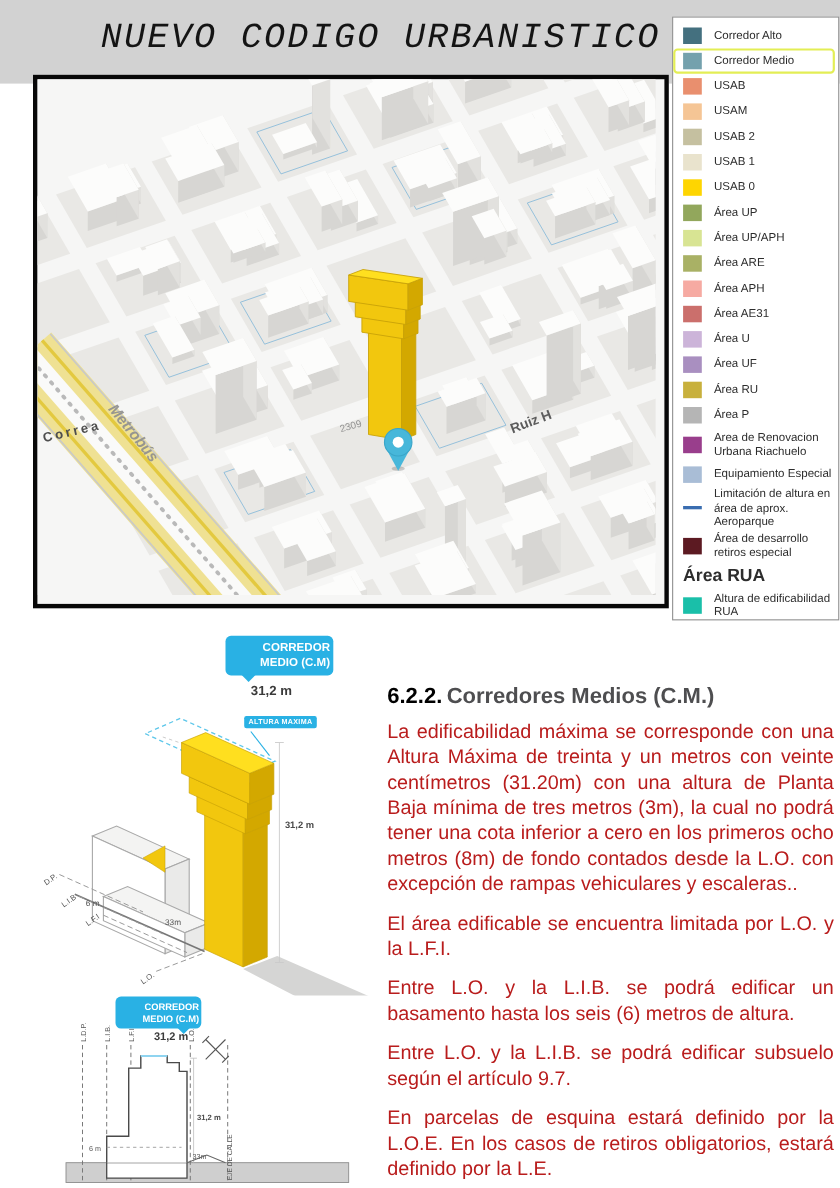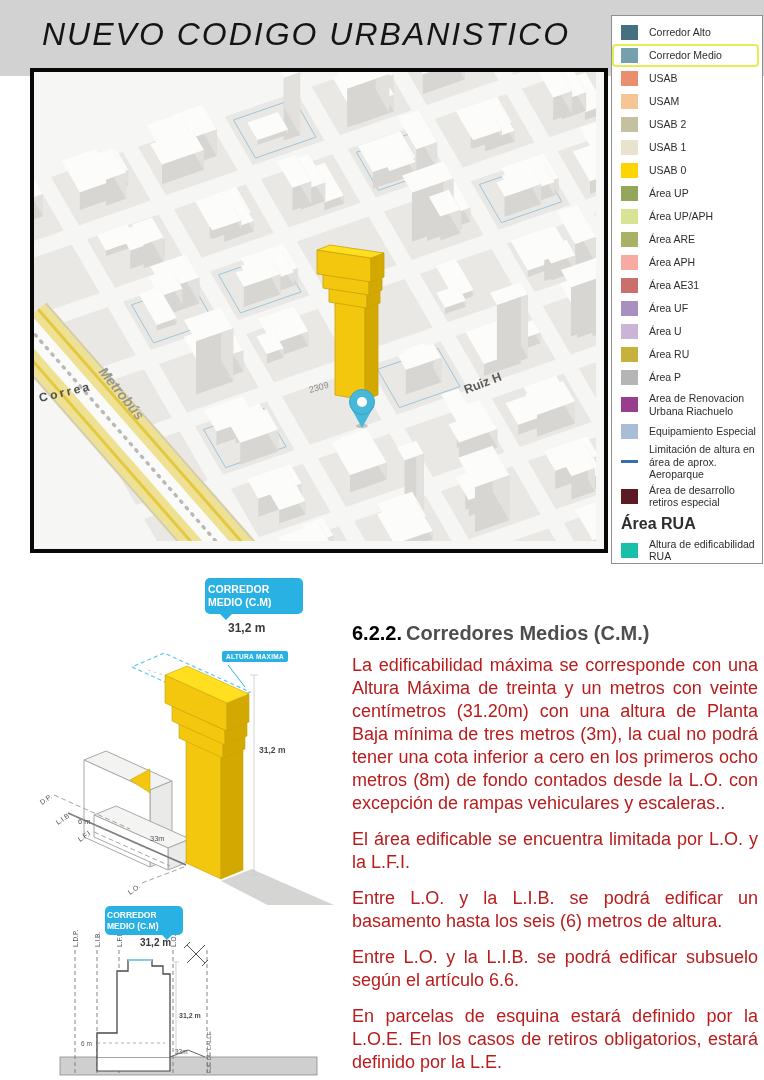--- a/index.html
+++ b/index.html
@@ -1,41 +1,41 @@
 <!DOCTYPE html>
 <html><head>
 <meta charset="utf-8">
 <style>
   html,body{margin:0;padding:0;background:#fff;font-family:"Liberation Sans",sans-serif;}
   #page{position:relative;width:764px;height:1080px;background:#fff;overflow:hidden;}
 
   
   #header-band{position:absolute;left:0;top:0;width:764px;height:76px;background:#d2d2d2;}
   #page-title{position:absolute;left:0;top:16px;width:612px;text-align:center;
-    font-family:Liberation Sans, sans-serif;font-style:italic;font-size:32px;letter-spacing:2px;color:#141414;}
+    font-family:Liberation Mono, monospace;font-style:italic;font-size:32px;letter-spacing:2px;color:#141414;padding-left:40px;}
 
   
   #map-frame{position:absolute;left:30px;top:68px;width:570px;height:477px;border:4px solid #080808;background:#f6f6f5;overflow:hidden;}
   #map-canvas{display:block;}
 
   
   #legend{position:absolute;left:611px;top:15px;width:152px;height:549px;background:#fff;border:1px solid #8f8f8f;box-sizing:border-box;padding-top:5px;}
   .lrow{display:flex;align-items:center;padding:0 0 0 9px;min-height:23px;position:relative;}
   .lrow.ldbl{min-height:31px;}
   .lsw{width:17px;height:15px;flex:0 0 17px;margin-right:11px;display:flex;align-items:center;}
   .lsw.lln{background:transparent !important;}
   .lsw.lln i{display:block;width:17px;height:3px;}
   .llb{font-size:10.5px;color:#2d2d2d;line-height:1.2;padding-right:4px;}
   .lhd .llb{font-weight:bold;font-size:16px;}
   .lhl{outline:2px solid #e3ee55;outline-offset:-2px;border-radius:4px;margin-right:3px;align-items:center;}
 
   
   #diagram-axon{position:absolute;left:38px;top:575px;width:305px;height:330px;}
   #diagram-section{position:absolute;left:55px;top:905px;width:295px;height:175px;}
-  .callout{position:absolute;background:#29b1e4;color:#fff;font-weight:bold;text-align:left;border-radius:5px;line-height:1.25;z-index:6;}
+  .callout{position:absolute;background:#29b1e4;color:#fff;font-weight:bold;text-align:right;border-radius:5px;line-height:1.25;z-index:6;}
   .callout .tail{position:absolute;width:0;height:0;border:7px solid transparent;border-top-color:#29b1e4;bottom:-13px;}
   #callout-axon{left:205px;top:578px;width:92px;padding:5px 3px;font-size:10.5px;}
   #callout-axon .tail{left:14px;}
   #callout-axon-dim{position:absolute;left:228px;top:621px;font-size:12px;font-weight:bold;color:#3a3a3a;z-index:6;}
   #altura-chip{position:absolute;left:222px;top:651px;background:#29b1e4;color:#fff;font-size:6.5px;font-weight:bold;
     padding:2px 4px;border-radius:2px;z-index:6;letter-spacing:.3px;}
   #callout-section{left:105px;top:906px;width:74px;padding:4px 2px;font-size:8.5px;}
   #callout-section .tail{right:10px;border-width:6px;bottom:-11px;}
   #callout-section-dim{position:absolute;left:140px;top:937px;font-size:10px;font-weight:bold;color:#3a3a3a;z-index:6;}
 
@@ -539,26 +539,26 @@
         </div>
         <div class="lrow">
           <span class="lsw" style="background: rgb(246, 170, 162);"></span>
           <span class="llb">Área APH</span>
         </div>
         <div class="lrow">
           <span class="lsw" style="background: rgb(203, 111, 108);"></span>
           <span class="llb">Área AE31</span>
         </div>
         <div class="lrow">
+          <span class="lsw" style="background: rgb(204, 180, 217);"></span>
+          <span class="llb">Área U</span>
+        </div>
+        <div class="lrow">
           <span class="lsw" style="background: rgb(169, 143, 192);"></span>
           <span class="llb">Área UF</span>
-        </div>
-        <div class="lrow">
-          <span class="lsw" style="background: rgb(204, 180, 217);"></span>
-          <span class="llb">Área U</span>
         </div>
         <div class="lrow">
           <span class="lsw" style="background: rgb(200, 176, 60);"></span>
           <span class="llb">Área RU</span>
         </div>
         <div class="lrow">
           <span class="lsw" style="background: rgb(181, 181, 181);"></span>
           <span class="llb">Área P</span>
         </div>
         <div class="lrow ldbl">
@@ -699,18 +699,18 @@
 <div id="callout-section-dim">31,2 m</div>
 
 <div id="article">
   <div id="article-heading">
     <span id="article-number">6.2.2.</span><span>Corredores Medios (C.M.)</span>
   </div>
   <div id="paragraphs">
         <p class="apar">La edificabilidad máxima se corresponde con una Altura Máxima de treinta y un metros con veinte centímetros (31.20m) con una altura de Planta Baja mínima de tres metros (3m), la cual no podrá tener una cota inferior a cero en los primeros ocho metros (8m) de fondo contados desde la L.O. con excepción de rampas vehiculares y escaleras..</p>
         <p class="apar">El área edificable se encuentra limitada por L.O. y la L.F.I.</p>
         <p class="apar">Entre L.O. y la L.I.B. se podrá edificar un basamento hasta los seis (6) metros de altura.</p>
-        <p class="apar">Entre L.O. y la L.I.B. se podrá edificar subsuelo según el artículo 6.6.</p>
+        <p class="apar">Entre L.O. y la L.I.B. se podrá edificar subsuelo según el artículo 9.7.</p>
         <p class="apar">En parcelas de esquina estará definido por la L.O.E. En los casos de retiros obligatorios, estará definido por la L.E.</p>
       </div>
 </div>
 
 </div>
 
 </body></html>

